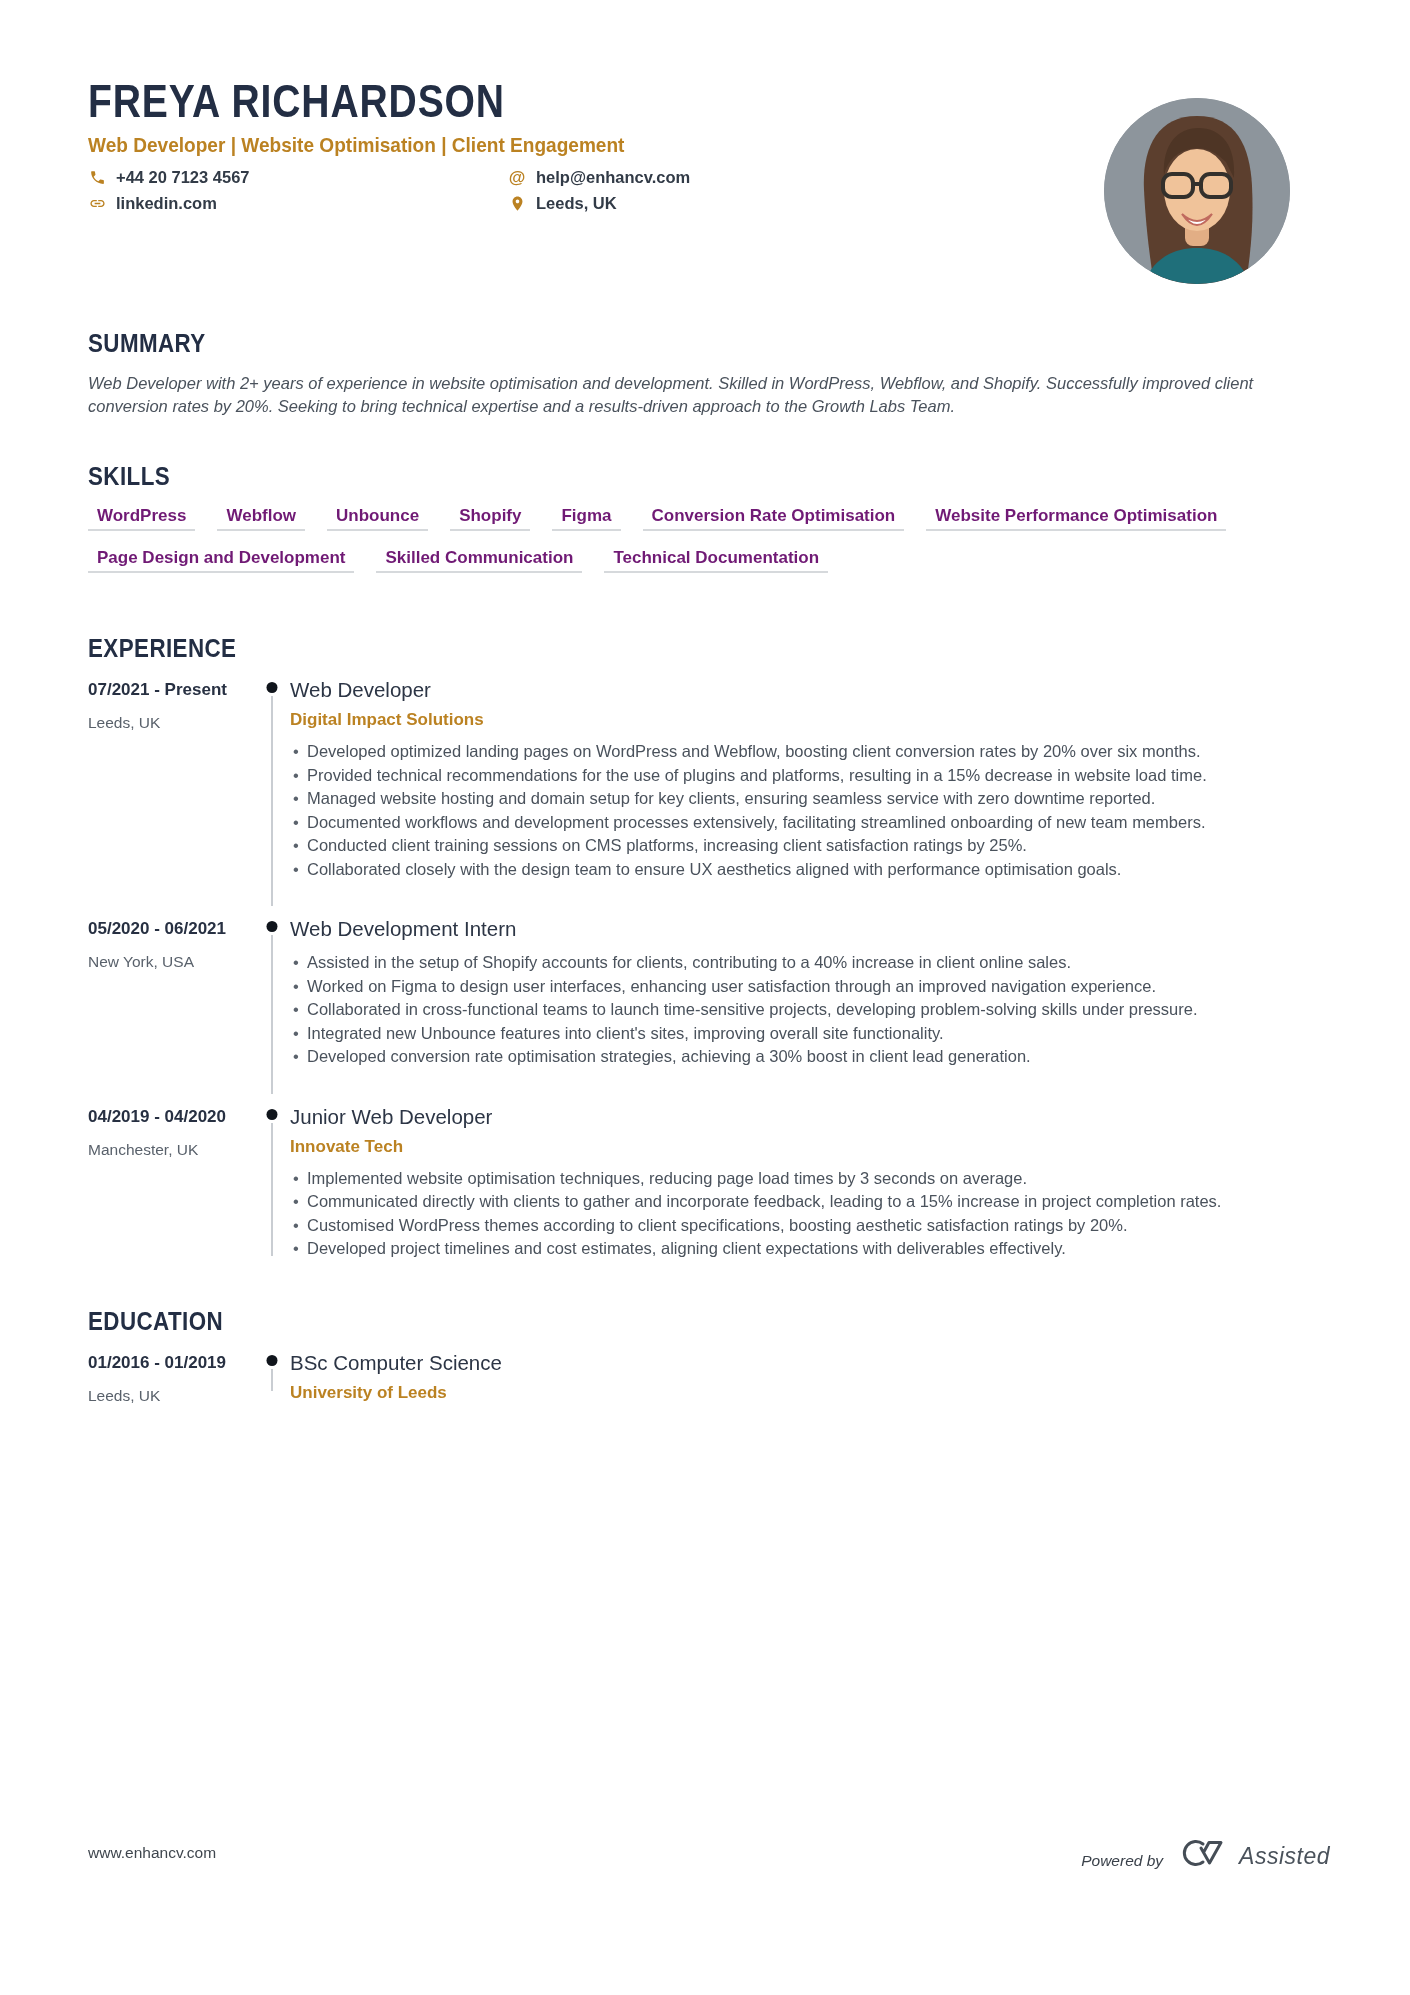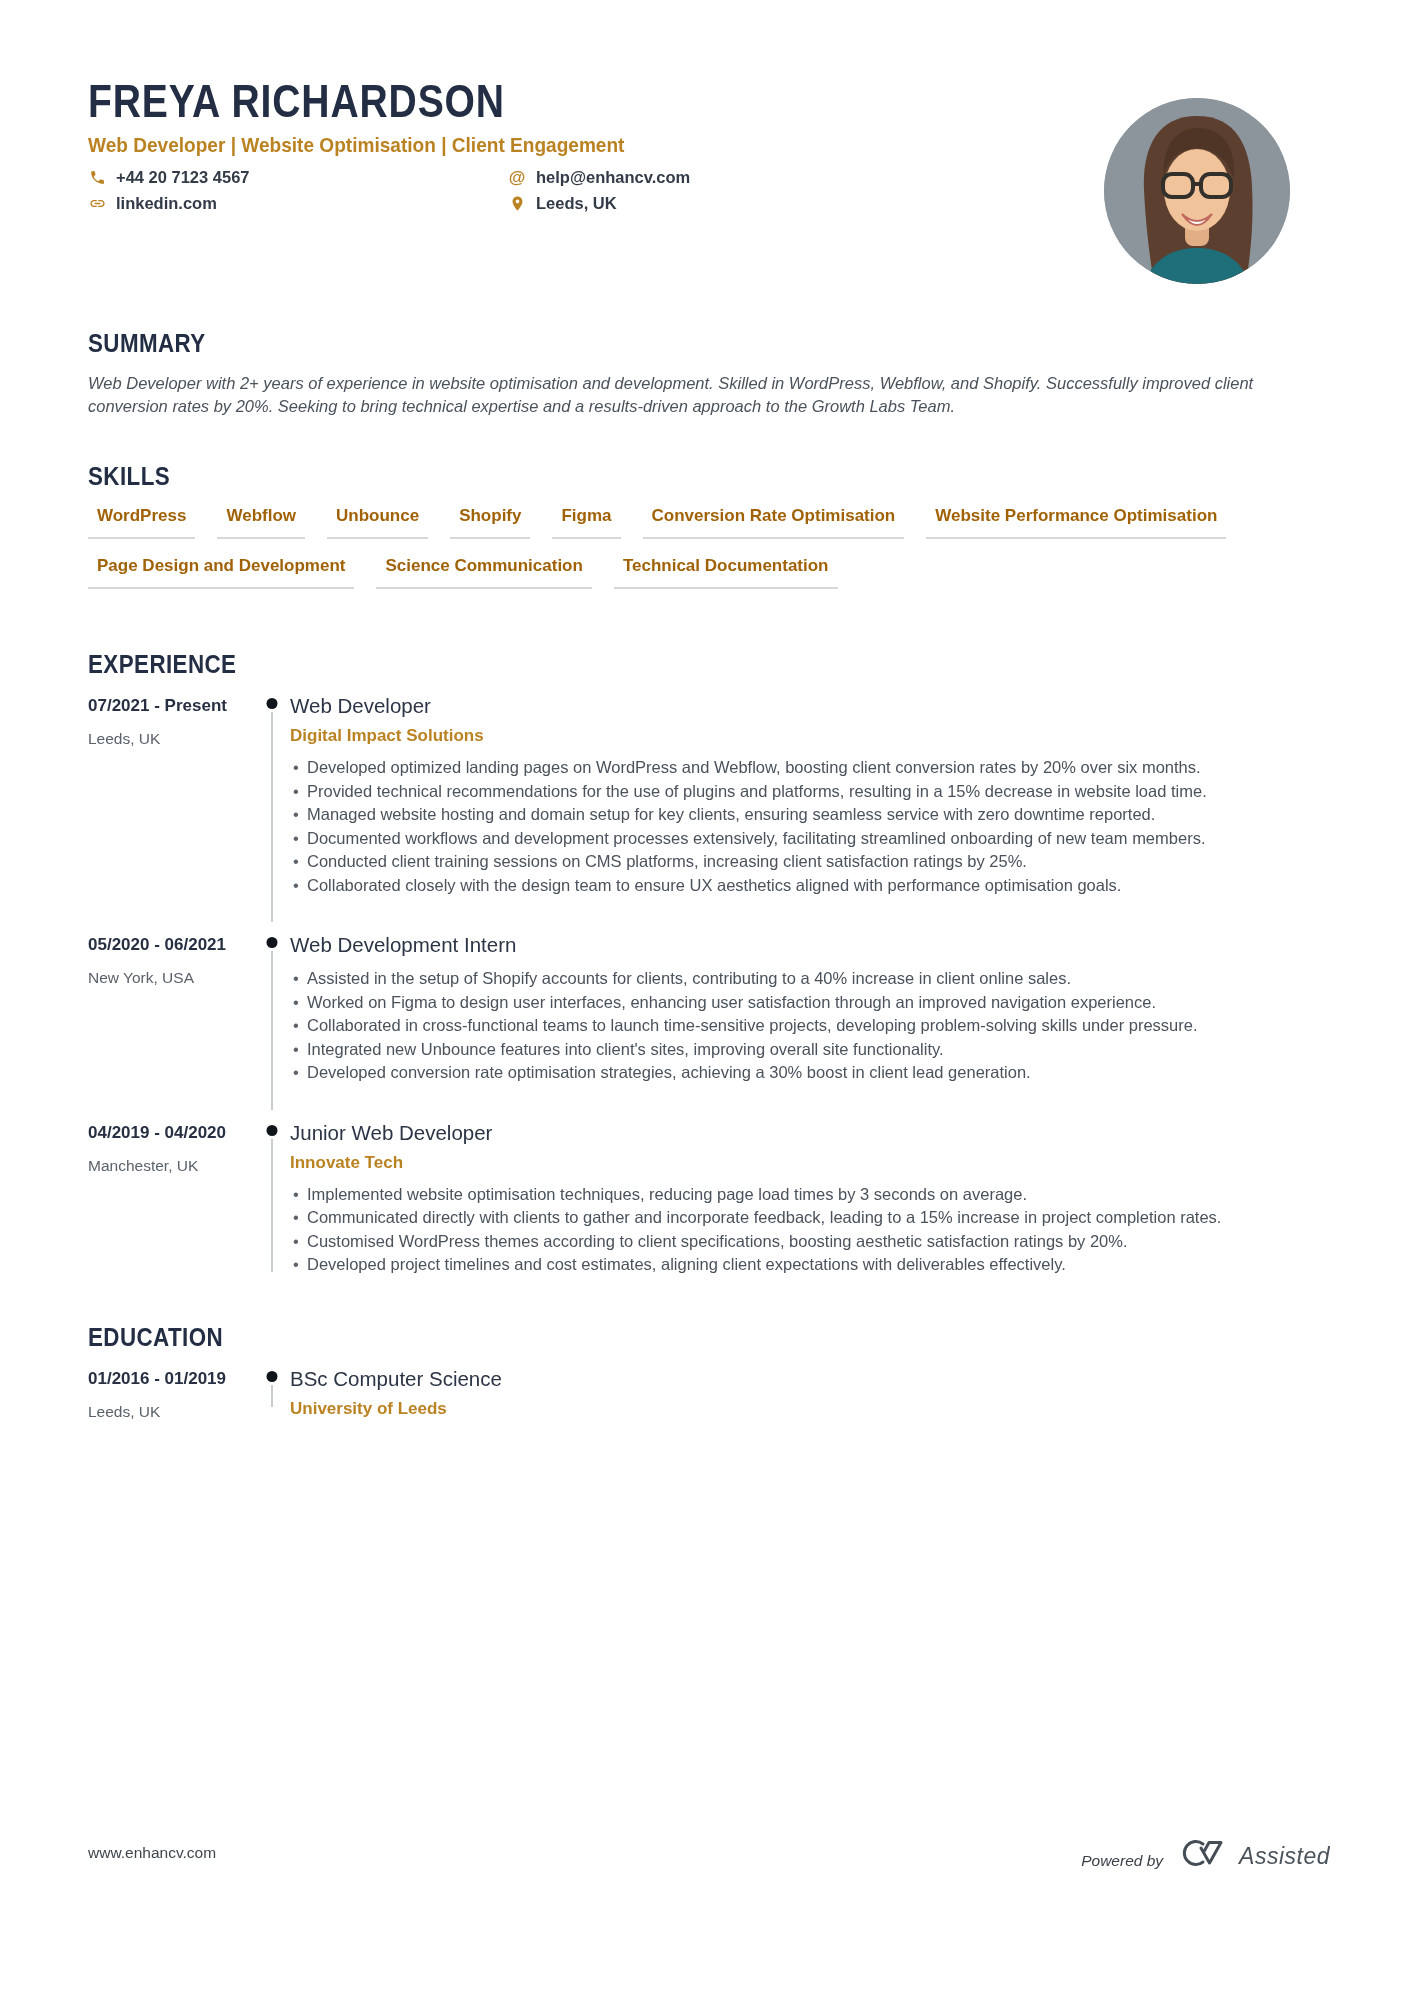--- a/index.html
+++ b/index.html
@@ -51,22 +51,22 @@
   .sec-title{
     margin:0 0 14px 0;font-size:26px;line-height:30px;font-weight:bold;color:var(--navy);
     letter-spacing:.5px;white-space:nowrap;transform:scaleX(.86);transform-origin:left center;
   }
   .summary-sec{margin-top:42px;}
   .summary-text{margin:0;max-width:1240px;font-size:16.5px;line-height:22.5px;color:var(--text);font-style:italic;}
 
   .skills-sec{margin-top:44px;}
   .skills-wrap{display:flex;flex-wrap:wrap;}
   .skill{
-    display:inline-block;font-size:17px;font-weight:bold;color:#a16207;line-height:22px;
-    padding:0 9px 10px 9px;border-bottom:2px solid var(--line);margin:0 22px 16px 0;
+    display:inline-block;font-size:17px;font-weight:bold;color:#701a75;line-height:22px;
+    padding:0 9px 2px 9px;border-bottom:2px solid var(--line);margin:0 22px 16px 0;
   }
 
   .exp-sec{margin-top:44px;}
   .edu-sec{margin-top:44px;}
   .entry{display:grid;grid-template-columns:166px 36px 1fr;margin-bottom:34px;}
   .entry:last-child{margin-bottom:0;}
   .edate{font-size:17px;font-weight:bold;color:#273042;line-height:22px;padding-top:2px;}
   .eloc{font-size:15.5px;color:var(--muted);line-height:20px;margin-top:12px;}
   .timeline{position:relative;}
   .tdot{position:absolute;left:50%;top:5px;width:11px;height:11px;border-radius:50%;background:var(--dot);transform:translateX(-50%);}
@@ -169,21 +169,21 @@
     <h2 class="sec-title">SKILLS</h2>
     <div class="skills-wrap">
       <span class="skill">WordPress</span>
       <span class="skill">Webflow</span>
       <span class="skill">Unbounce</span>
       <span class="skill">Shopify</span>
       <span class="skill">Figma</span>
       <span class="skill">Conversion Rate Optimisation</span>
       <span class="skill">Website Performance Optimisation</span>
       <span class="skill">Page Design and Development</span>
-      <span class="skill">Science Communication</span>
+      <span class="skill">Skilled Communication</span>
       <span class="skill">Technical Documentation</span>
     </div>
   </section>
 
   <section class="exp-sec">
     <h2 class="sec-title">EXPERIENCE</h2>
 
     <div class="entry">
       <div>
         <div class="edate">07/2021 - Present</div>

